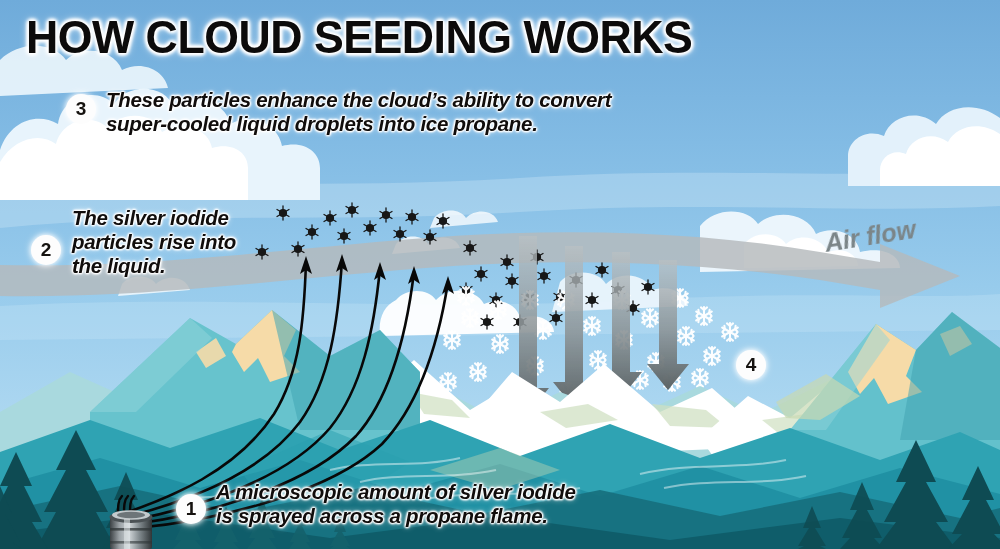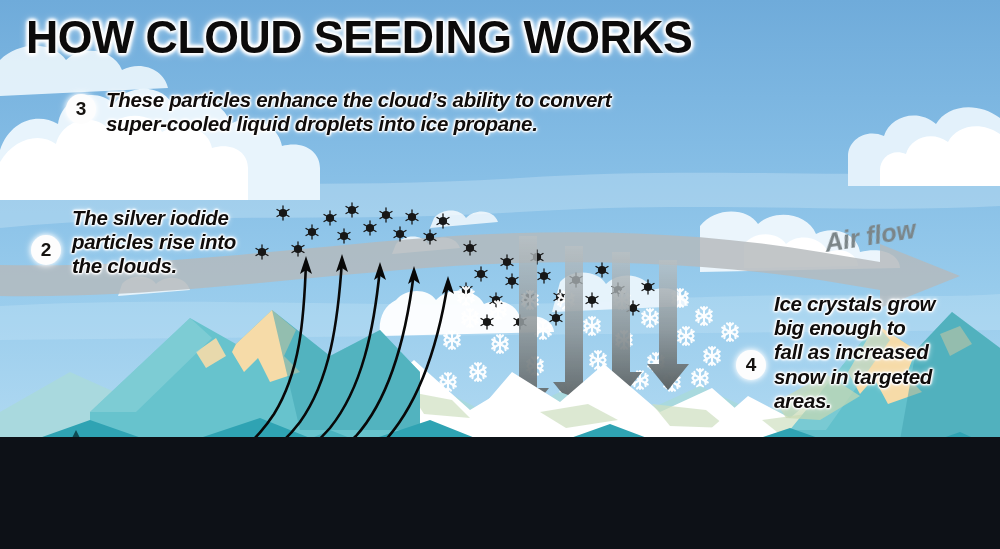--- a/index.html
+++ b/index.html
@@ -3,21 +3,21 @@
 <meta charset="utf-8">
 <style>
   html, body {
     margin: 0;
     padding: 0;
     background: #0d1117;
   }
   #stage {
     position: relative;
     width: 1000px;
-    height: 437px;
+    height: 549px;
     overflow: hidden;
     font-family: "Liberation Sans", sans-serif;
     background: #ffffff;
   }
   #stage svg.layer {
     position: absolute;
     left: 0; top: 0;
     width: 1000px;
     height: 549px;
   }
@@ -396,26 +396,23 @@
 
   <div id="page-title">HOW CLOUD SEEDING WORKS</div>
 
   <div class="badge" id="step3-badge">3</div>
   <div class="txt" id="step3-text">These particles enhance the cloud’s ability to convert
 super-cooled liquid droplets into ice propane.</div>
 
   <div class="badge" id="step2-badge">2</div>
   <div class="txt" id="step2-text">The silver iodide
 particles rise into
-the clouds.</div>
+the liquid.</div>
 
   <div class="badge" id="step4-badge">4</div>
-  <div class="txt" id="step4-text">Ice crystals grow
-big enough to
-fall as increased
-snow in targeted
-areas.</div>
 
   <div class="badge" id="step1-badge">1</div>
+  <div class="txt" id="step1-text">A microscopic amount of silver iodide
+is sprayed across a propane flame.</div>
 
   <div id="airflow-label">Air flow</div>
 
 </div>
 
 </body></html>

